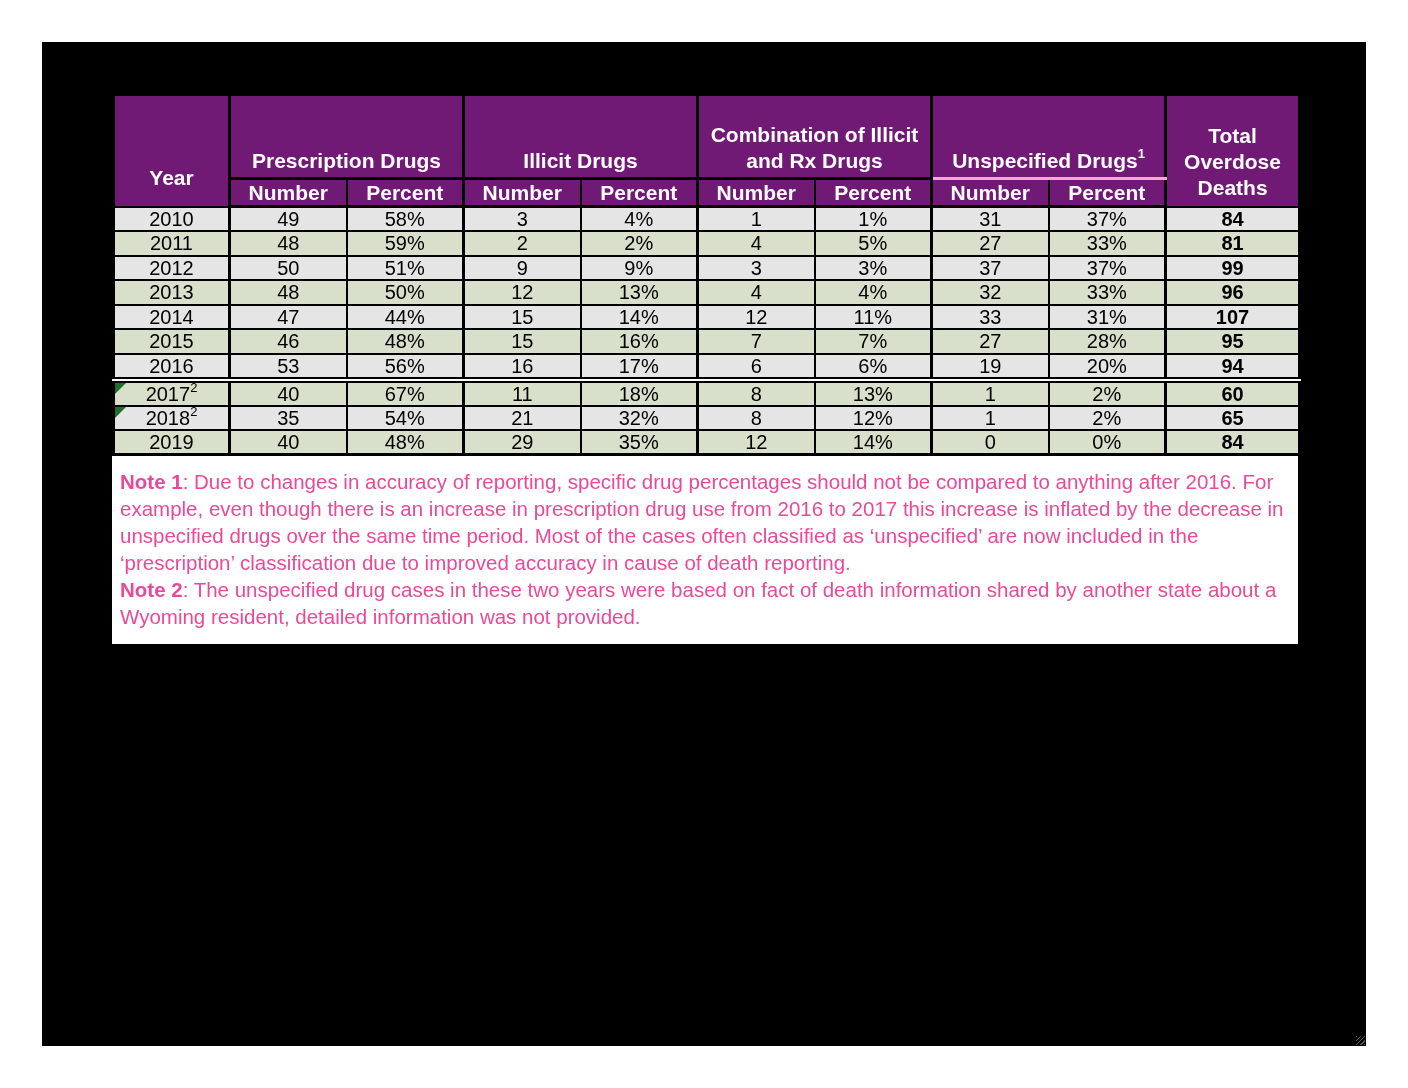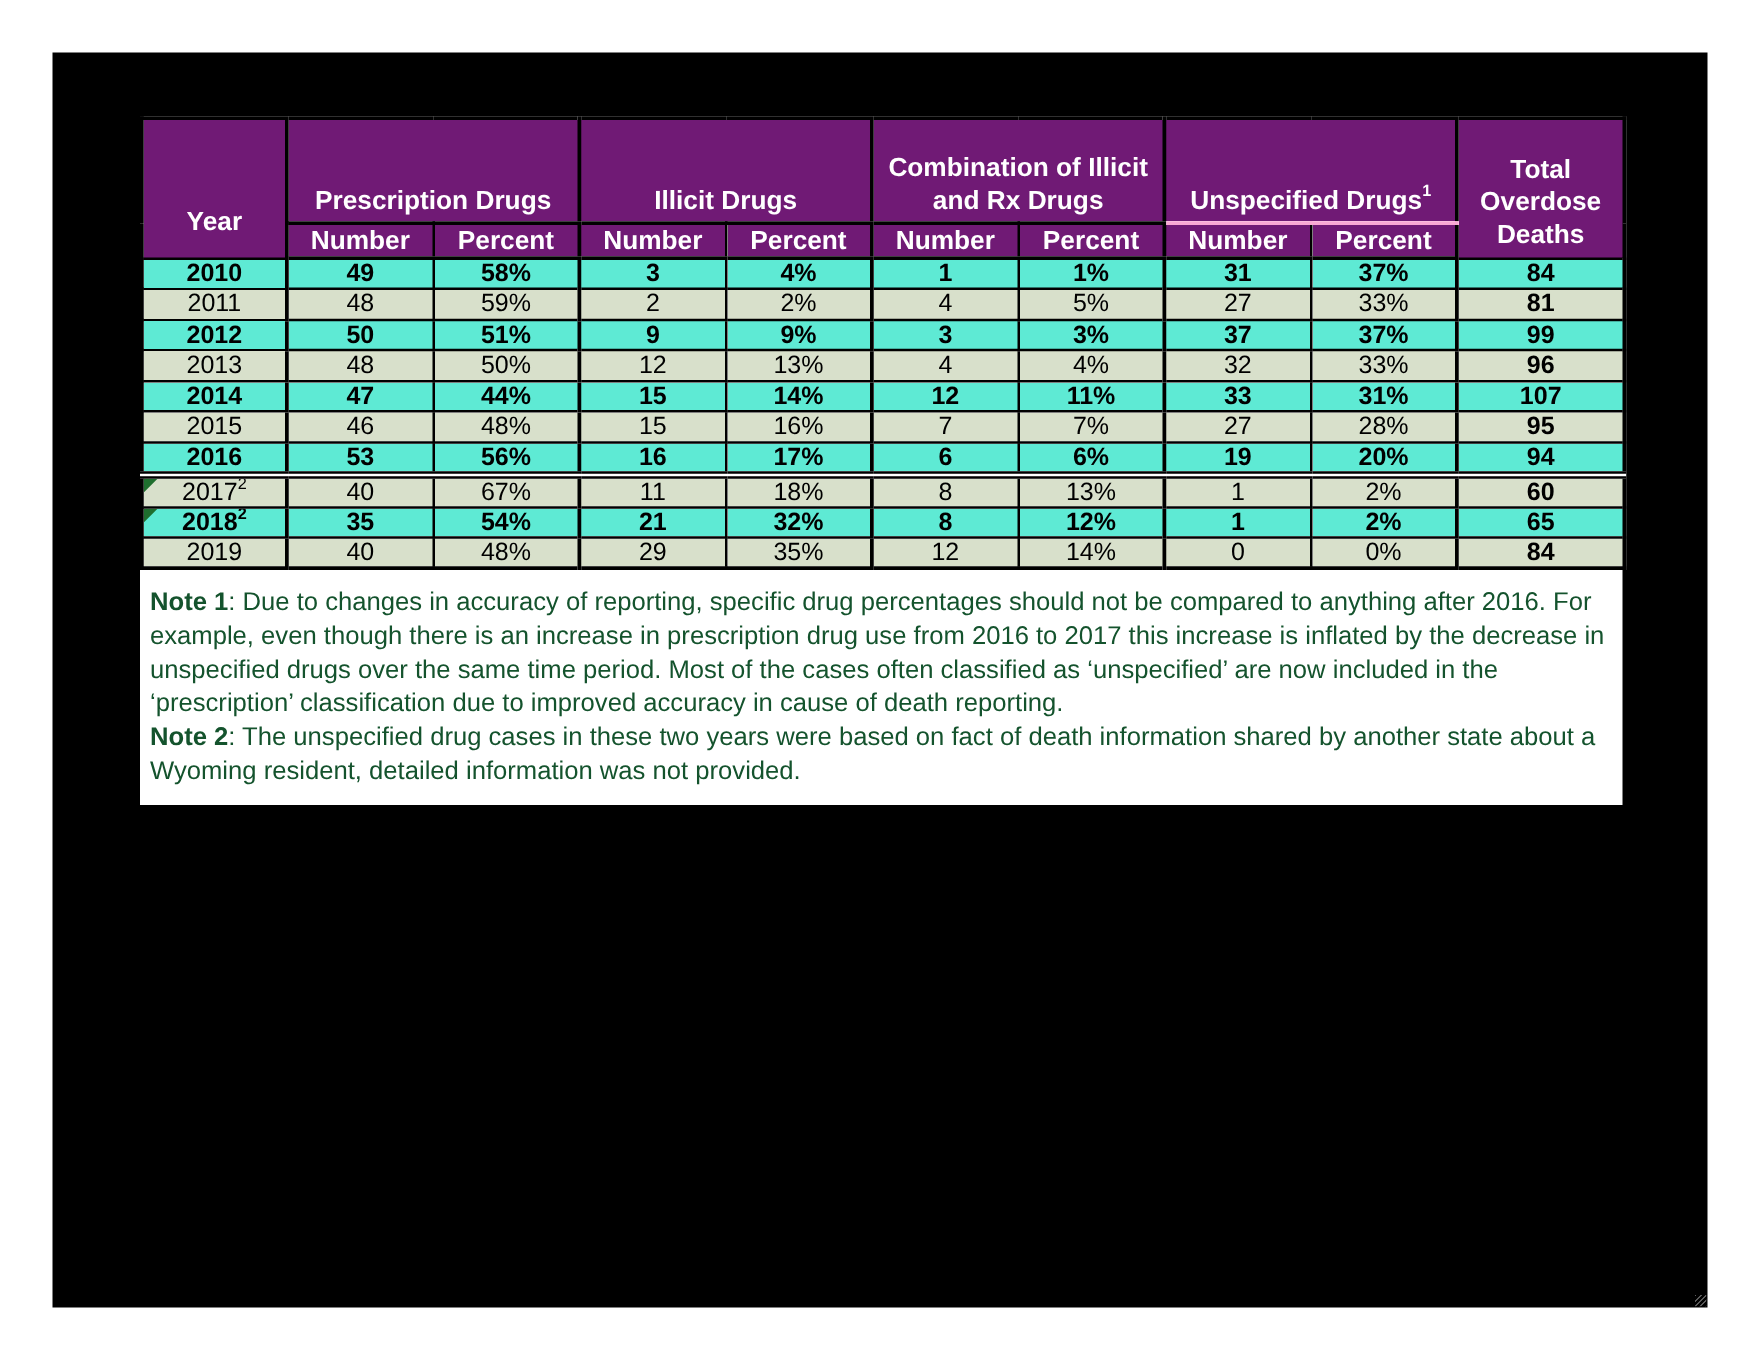--- a/index.html
+++ b/index.html
@@ -41,35 +41,35 @@
   }
   th.sub-h.g-start { border-left:3px solid #000; }
   
   tbody td {
     text-align:center; font-size:20px; color:#000;
     height:24.5px; border:2px solid #000; padding:0; line-height:22px;
     overflow:hidden;
   }
   tbody td.g-start { border-left:3px solid #000; }
   tbody td.total-cell { font-weight:bold; border-left:3px solid #000; }
-  tbody tr.white td { background:#5eead4;font-weight:bold; }
+  tbody tr.white td { background:#e5e5e5; }
   tbody tr.green td { background:#D8E0CB; }
   tbody tr.dbl td { border-top:6px double #000; }
   td.year-cell { position:relative; }
   .flag {
     position:absolute; left:0; top:0; width:0; height:0;
     border-top:11px solid #1E6E2E; border-right:11px solid transparent;
   }
   sup.yr-sup { font-size:13px; line-height:0; position:relative; top:-1px; }
   sup.hdr-sup { font-size:13px; line-height:0; color:#fff; position:relative; top:-2px; }
 
   
   .notes {
     background:#ffffff; width:1186px; padding:12px 10px 14px 8px;
-    font-size:20.5px; line-height:27px; color:#14532d;
+    font-size:20.5px; line-height:27px; color:#ec4899;
   }
   .notes p { margin:0; }
   .notes b { font-weight:bold; }
 
   .corner-mark {
     position:absolute; right:1px; bottom:1px; width:9px; height:9px; opacity:.65;
     background:repeating-linear-gradient(135deg, #8a8a8a 0 1px, transparent 1px 3px);
   }
 </style>
 </head>

